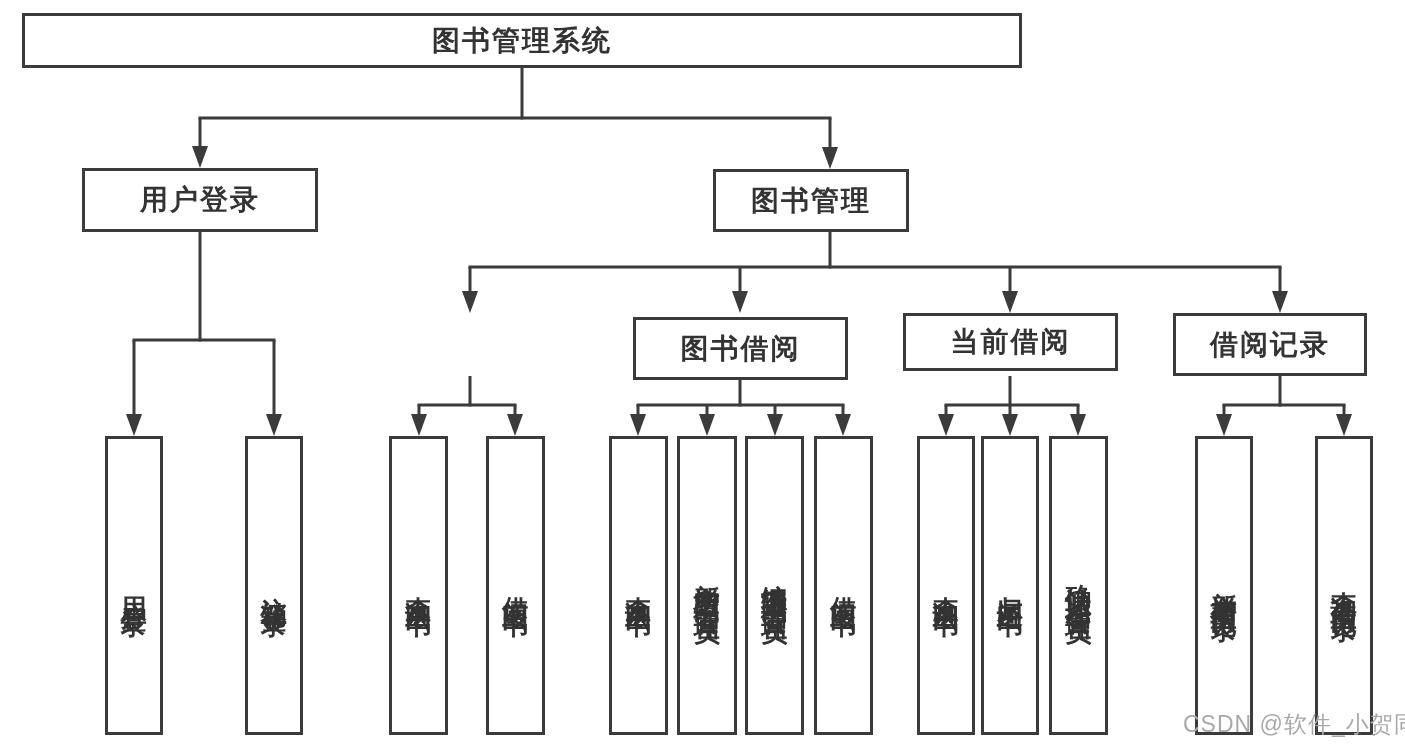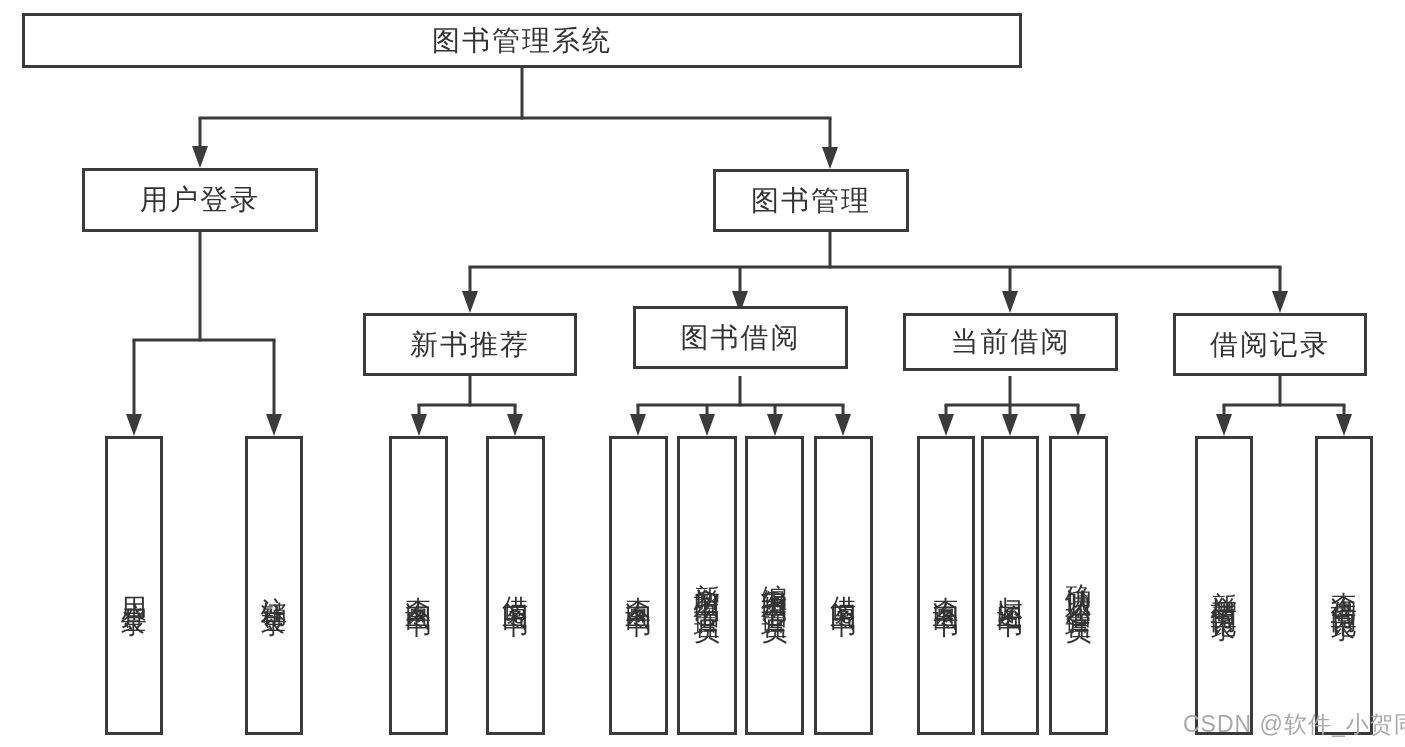--- a/index.html
+++ b/index.html
@@ -23,20 +23,21 @@
   .box{
     position:absolute;
     box-sizing:border-box;
     border:3px solid var(--line);
     background:#fff;
     display:flex;
     align-items:center;
     justify-content:center;
     color:var(--text);
     z-index:2;
+    font-weight:bold;
   }
   .hbox{font-size:28px;letter-spacing:2px;}
   .vbox .vtext{
     writing-mode:vertical-rl;
     text-orientation:mixed;
     font-size:26px;
     letter-spacing:5px;
     line-height:1.1;
   }
   .watermark{
@@ -135,24 +136,21 @@
     <span>图书管理系统</span>
   </div>
 
   <div class="box hbox" style="left:82px;top:168px;width:236px;height:64px">
     <span>用户登录</span>
   </div>
   <div class="box hbox" style="left:713px;top:169px;width:196px;height:63px">
     <span>图书管理</span>
   </div>
 
-  <div class="box hbox" style="left:363px;top:313px;width:214px;height:63px">
-    <span>新书推荐</span>
-  </div>
-  <div class="box hbox" style="left:633px;top:306px;width:215px;height:63px">
+  <div class="box hbox" style="left:633px;top:317px;width:215px;height:63px">
     <span>图书借阅</span>
   </div>
   <div class="box hbox" style="left:903px;top:313px;width:215px;height:58px">
     <span>当前借阅</span>
   </div>
   <div class="box hbox" style="left:1173px;top:313px;width:194px;height:63px">
     <span>借阅记录</span>
   </div>
 
   <div class="box vbox" style="left:105px;top:436px;width:58px;height:299px">

